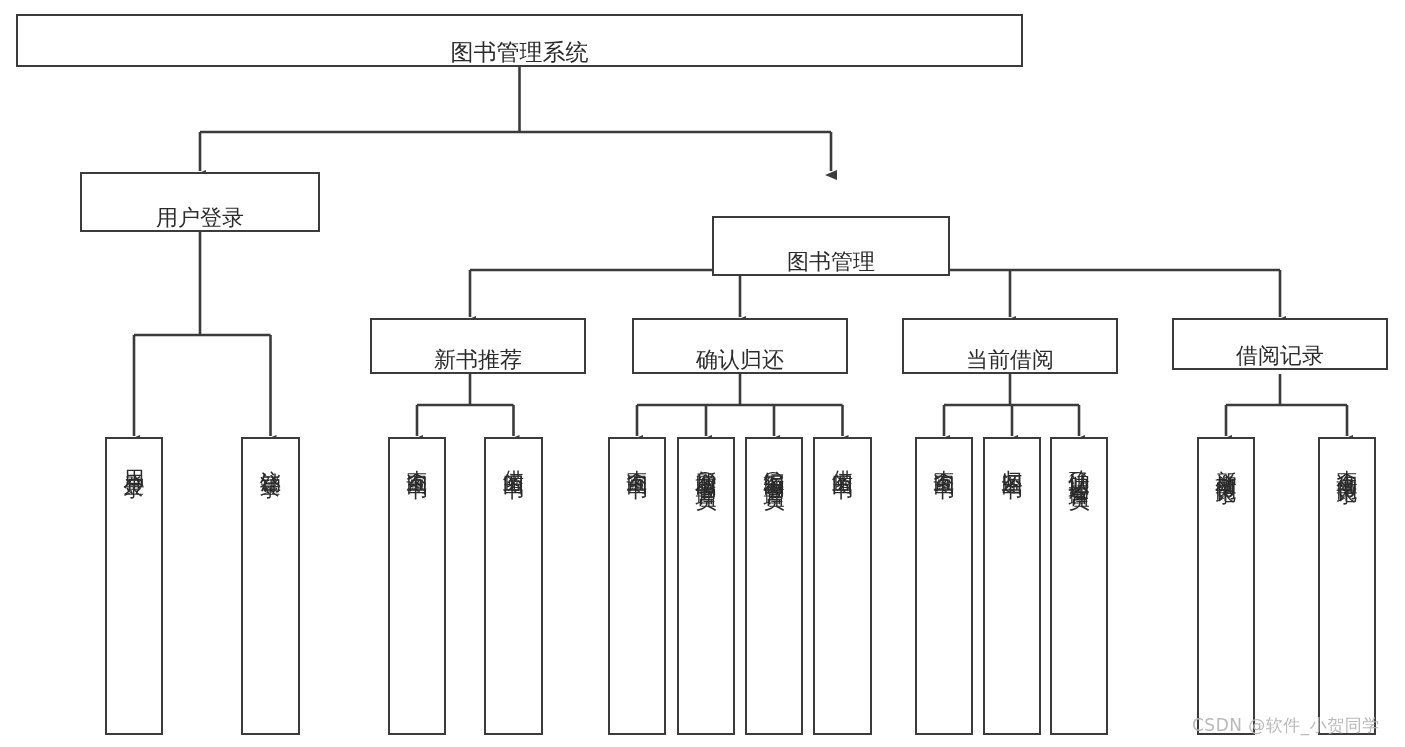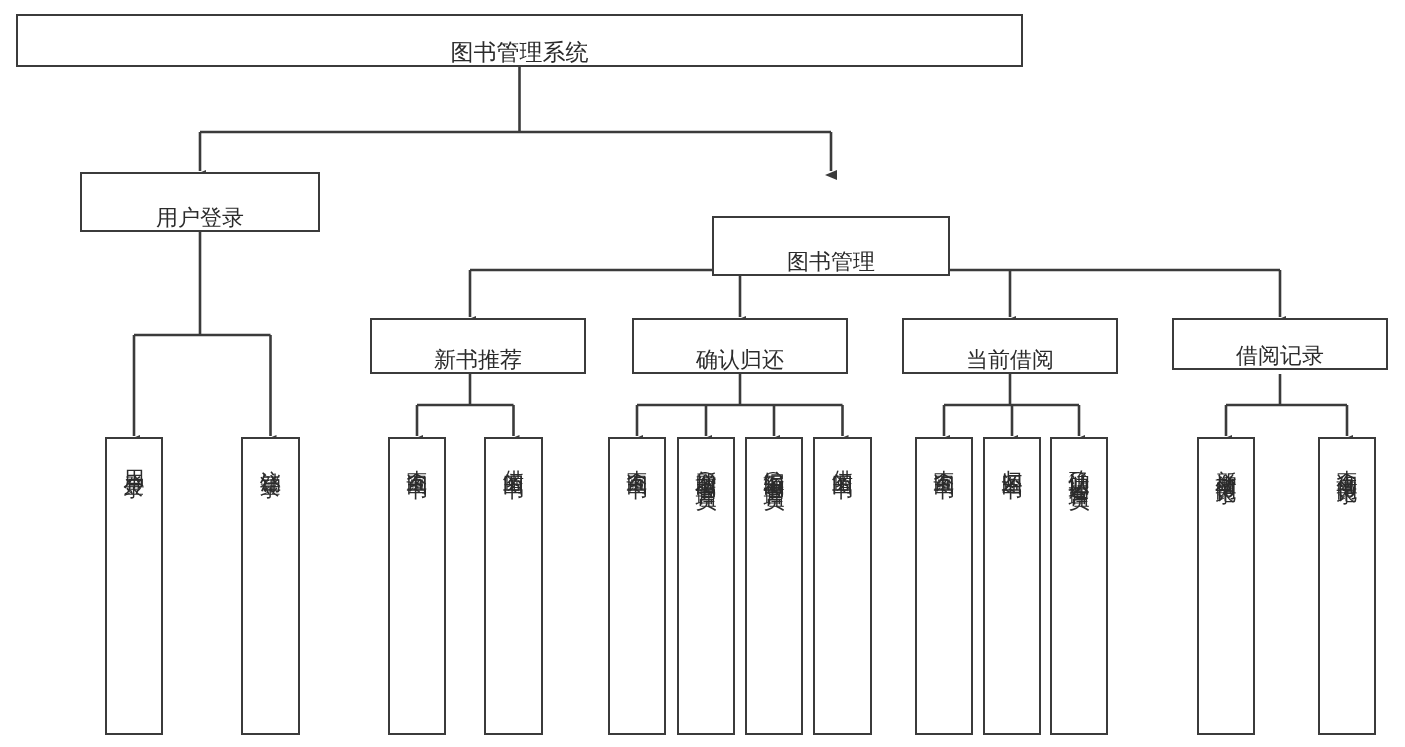--- a/index.html
+++ b/index.html
@@ -173,13 +173,14 @@
         <span class="vtext">确认归还（管理员）</span>
       </div>
       <div class="node level-leaf leaf" style="left: 1197px; top: 437px; width: 58px; height: 298px;">
         <span class="vtext">新增借阅记录</span>
       </div>
       <div class="node level-leaf leaf" style="left: 1318px; top: 437px; width: 58px; height: 298px;">
         <span class="vtext">查询借阅记录</span>
       </div>
     </div>
 
+  <div id="watermark">CSDN @软件_小贺同学</div>
 </div>
 
 </body></html>

